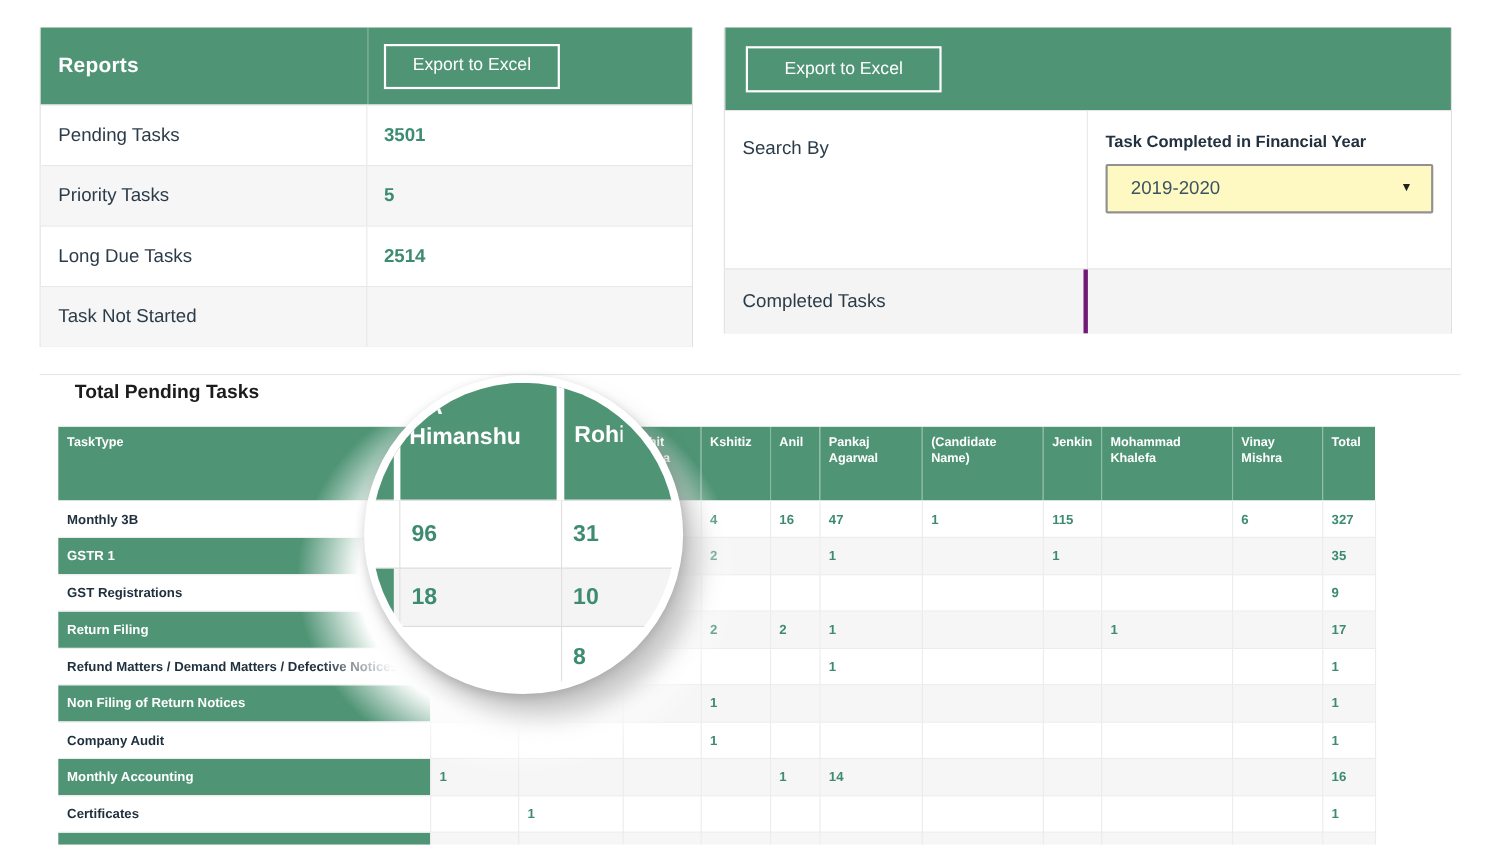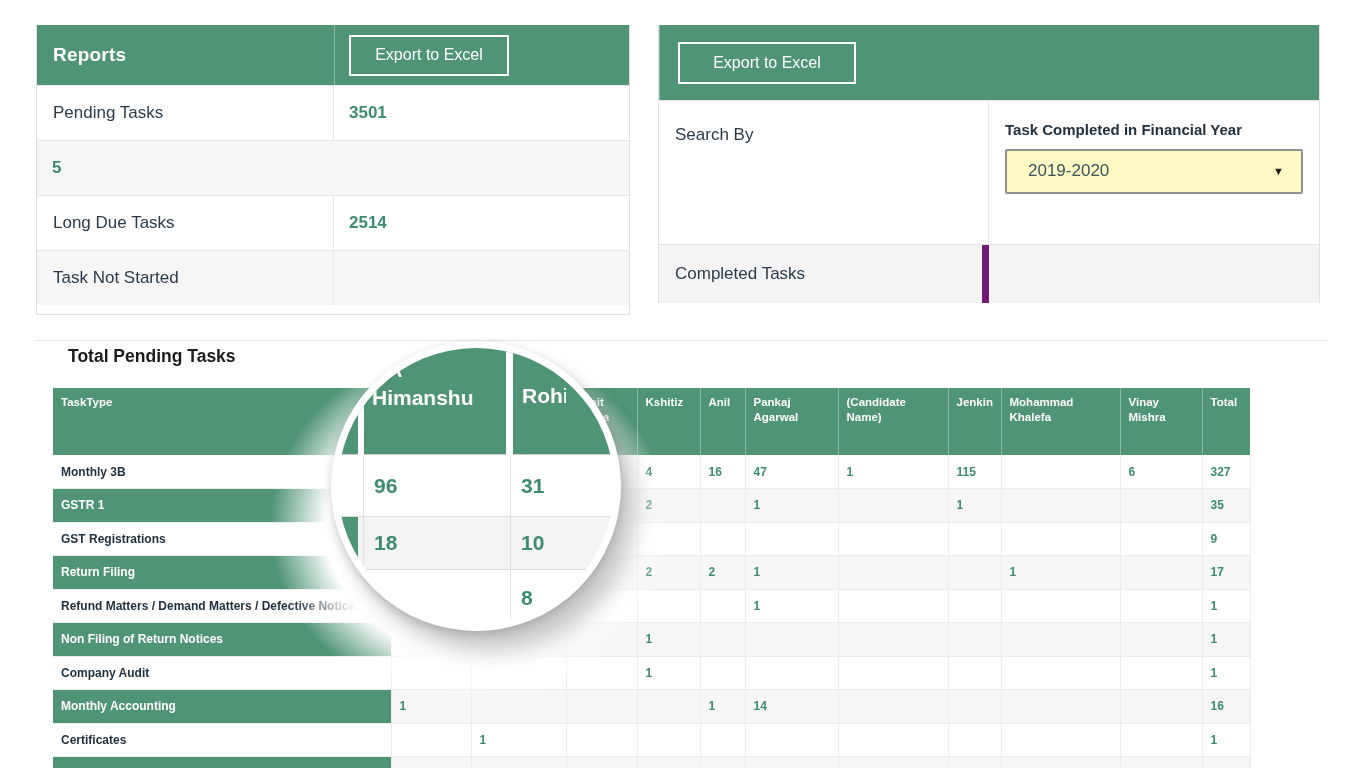--- a/index.html
+++ b/index.html
@@ -8,21 +8,21 @@
   .page { position:relative; width:1366px; height:768px; background:#fff; overflow:hidden; }
 
   
   .card { position:absolute; border:1px solid #e0e0e0; border-top:none; background:#fff; }
   .card-head { display:flex; background:var(--green); color:#fff; }
   .head-title { display:flex; align-items:center; padding-left:16px; font-weight:bold; font-size:19px; letter-spacing:.2px; }
   .head-btncell { display:flex; align-items:center; border-left:1px solid rgba(255,255,255,.35); }
   .export-btn { background:transparent; border:2px solid #fff; color:#fff; font-family:inherit; font-size:16px; cursor:pointer; }
 
   .card-reports { left:36px; top:25px; width:594px; height:290px; }
-  .card-reports .card-head { height:60px; }
+  .card-reports .card-head { height:70px; }
   .card-reports .head-title { width:297px; }
   .card-reports .export-btn { width:160px; height:41px; margin-left:14px; }
 
   .stat-row { display:flex; height:55px; border-top:1px solid #e8e8e8; }
   .stat-row.alt { background:#f6f6f6; }
   .stat-row .lbl { width:297px; display:flex; align-items:center; padding-left:16px; font-size:17px; color:#2b3b49; border-right:1px solid #e8e8e8; }
   .stat-row .val { flex:1; display:flex; align-items:center; padding-left:15px; font-size:17px; font-weight:bold; color:var(--teal); }
 
   .card-completed { left:658px; top:25px; width:662px; height:278px; }
   .card-completed .card-head { height:75px; }
@@ -30,21 +30,21 @@
   .card-completed .export-btn { width:178px; height:42px; margin-left:18px; }
 
   .search-row { display:flex; height:144px; border-top:1px solid #e5e5e5; }
   .search-row .cell-l { width:330px; padding:24px 0 0 16px; font-size:17px; color:#2b3b49; border-right:1px solid #e8e8e8; }
   .search-row .cell-r { flex:1; padding:20px 0 0 16px; }
   .filter-label { width:300px; font-size:15px; font-weight:bold; color:#22313f; line-height:1.25; }
   .fy-select { margin-top:9px; width:298px; height:45px; border:2px solid #919191; border-radius:2px; background:#fef9c3; display:flex; align-items:center; padding-left:21px; font-size:17px; color:#3c5360; cursor:pointer; }
   .fy-select .arrow { margin-left:auto; margin-right:17px; font-size:11px; color:#222; }
 
   .completed-row { display:flex; height:59px; background:#f4f4f4; border-top:1px solid #e3e3e3; }
-  .completed-row .cell-l { width:330px; display:flex; align-items:center; padding-left:16px; font-size:17px; color:#2b3b49; border-right:7px solid #701a75; }
+  .completed-row .cell-l { width:330px; display:flex; align-items:center; padding-left:16px; font-size:17px; color:#2b3b49; border-right:4px solid #701a75; }
   .completed-row .cell-r { flex:1; display:flex; align-items:center; padding-left:16px; font-size:17px; font-weight:bold; color:var(--teal); }
 
   .section-divider { position:absolute; left:36px; top:340px; width:1292px; height:1px; background:#e7e7e7; }
 
   
   .pending-title { position:absolute; left:68px; top:346px; font-size:17.5px; font-weight:bold; color:#1c1c1c; }
   .pending-wrap { position:absolute; left:53px; top:388px; z-index:1; }
   table.pending { border-collapse:collapse; table-layout:fixed; width:1197px; }
   table.pending th { background:var(--green); color:#fff; font-size:11.5px; font-weight:bold; text-align:left; vertical-align:top; padding:7px 4px 0 8px; border-right:1px solid rgba(255,255,255,.35); line-height:1.3; height:67px; }
   table.pending td { font-size:12px; font-weight:bold; color:var(--teal); padding-left:8px; border-right:1px solid #ececec; border-bottom:1px solid #ececec; height:33.5px; background:#fff; }
@@ -87,20 +87,21 @@
       <div class="head-btncell">
         <button class="export-btn">Export to Excel</button>
       </div>
     </div>
     <div id="reportRows">
         <div class="stat-row">
           <div class="lbl">Pending Tasks</div>
           <div class="val">3501</div>
         </div>
         <div class="stat-row alt">
+          <div class="lbl">Priority Tasks</div>
           <div class="val">5</div>
         </div>
         <div class="stat-row">
           <div class="lbl">Long Due Tasks</div>
           <div class="val">2514</div>
         </div>
         <div class="stat-row alt">
           <div class="lbl">Task Not Started</div>
         </div>
       </div>

